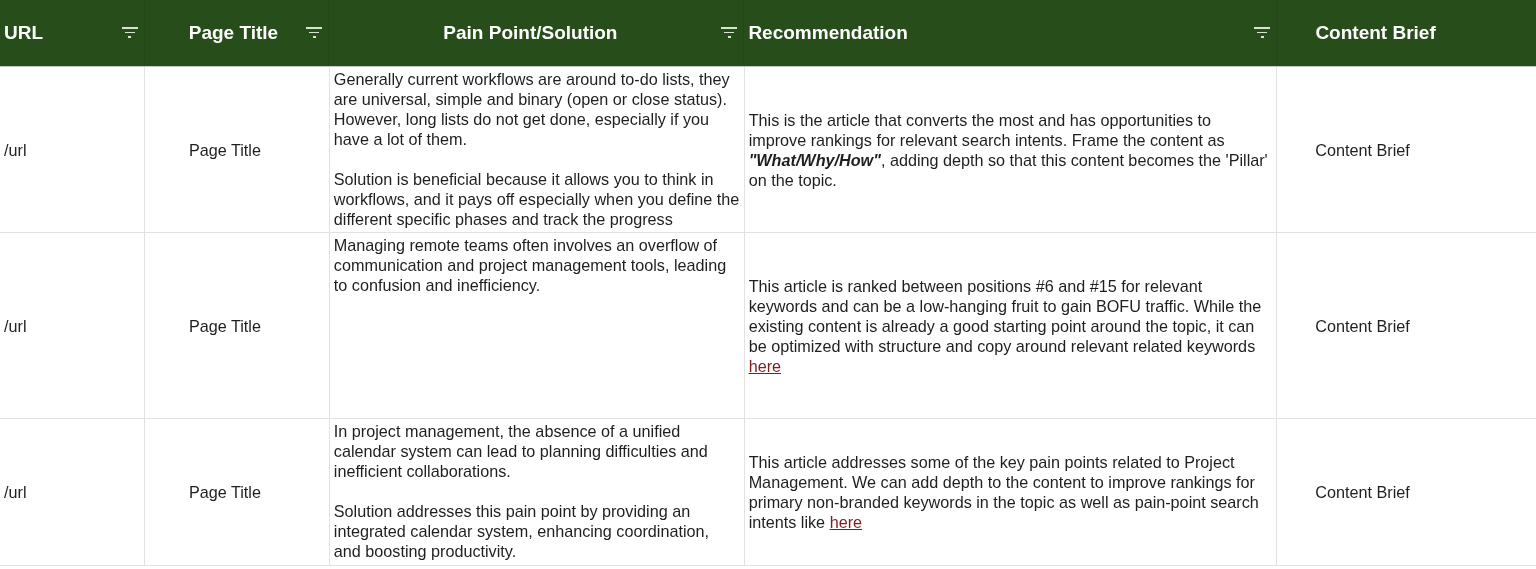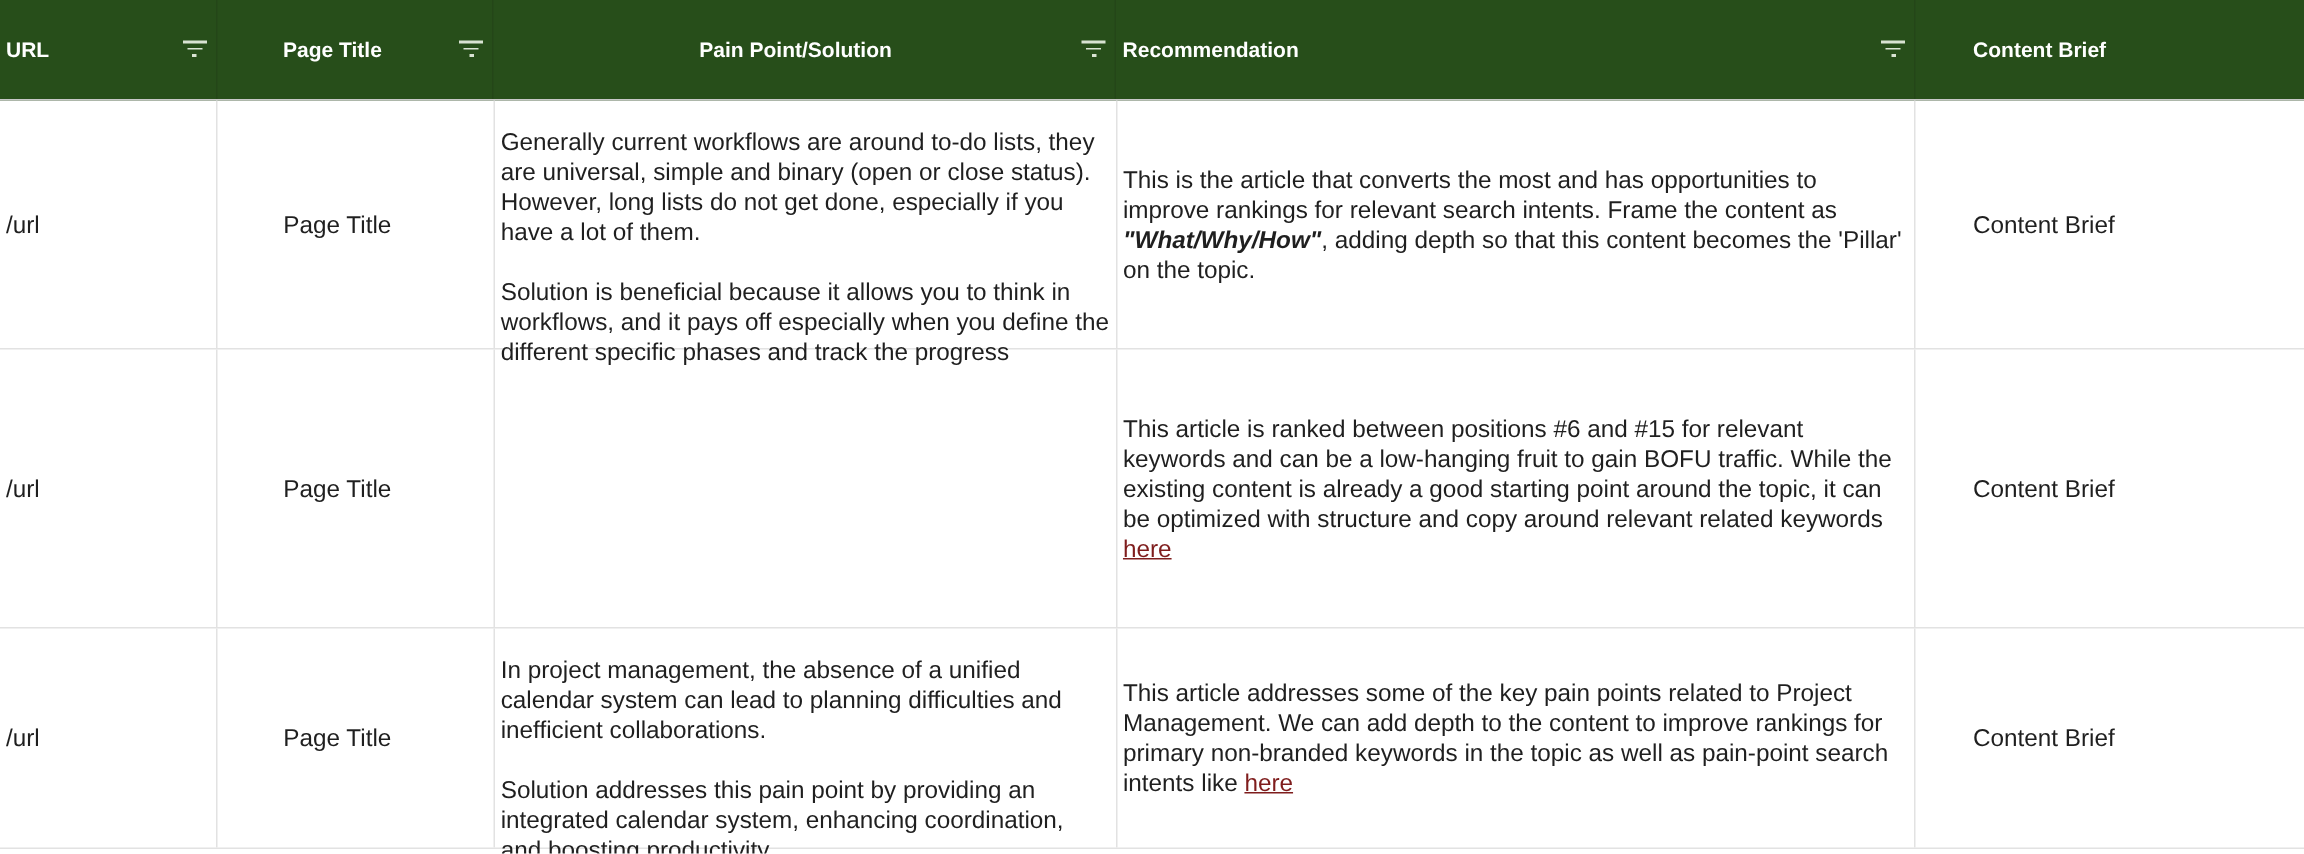--- a/index.html
+++ b/index.html
@@ -1,34 +1,34 @@
 <!DOCTYPE html>
 <html><head>
   <meta charset="utf-8">
   <style>
     html, body { margin: 0; padding: 0; background: #ffffff; }
     body { width: 1536px; height: 569px; overflow: hidden; font-family: "Liberation Sans", "DejaVu Sans", sans-serif; color: #1f1f1f; }
     .sheet { position: relative; width: 1536px; }
     .header { display: flex; height: 66px; background: #274e1a; border-bottom: 1px solid #c8c8c8; }
-    .hcell { position: relative; height: 66px; box-sizing: border-box; border-right: 1px solid #244618; display: flex; align-items: center; color: #ffffff; font-weight: bold; font-size: 14px; }
+    .hcell { position: relative; height: 66px; box-sizing: border-box; border-right: 1px solid #244618; display: flex; align-items: center; color: #ffffff; font-weight: bold; font-size: 19px; }
     .hcell .label { padding-left: 4px; white-space: nowrap; }
     .hcell.center .label { position: absolute; left: 0; right: 12px; text-align: center; padding-left: 0; }
     .filter { position: absolute; right: 6px; top: 27px; width: 16px; height: 12px; }
     .filter span { display: block; height: 1.5px; background: #d9e3d3; margin: 0 auto 3px; }
     .filter span:nth-child(1) { width: 16px; }
     .filter span:nth-child(2) { width: 10px; }
     .filter span:nth-child(3) { width: 3px; }
     .row { display: flex; border-bottom: 1px solid #e2e2e2; box-sizing: border-box; }
     .cell { box-sizing: border-box; border-right: 1px solid #e2e2e2; display: flex; align-items: center; font-size: 16.2px; line-height: 20px; padding: 0 4px; }
     .c1 { width: 152px; }
     .c2 { width: 152px; margin-left: 40px; }
     .c3 { width: 436px; }
     .c4 { width: 560px; }
     .c5 { width: 236px; border-right: none; margin-left: 34px; }
-    .cell.c3 { align-items: flex-start; padding-top: 18px; }
+    .cell.c3 { align-items: flex-start; padding-top: 2px; }
     .link { color: #7f1d1d; text-decoration: underline; cursor: pointer; }
     .bi { font-weight: bold; font-style: italic; }
     .r1 { height: 166px; }
     .r2 { height: 186px; }
     .r3 { height: 147px; }
   </style>
 </head>
 <body>
 
 <div class="sheet">
@@ -94,20 +94,21 @@
 
   <div class="row r2">
     <div class="cell c1">
         <span>/url</span>
       </div>
     <div class="cell c2">
         <span>Page Title</span>
       </div>
     <div class="cell c3">
       <div>
+        <div>Managing remote teams often involves an overflow of communication and project management tools, leading to confusion and inefficiency.</div>
         <div style="height:20px"></div>
       </div>
     </div>
     <div class="cell c4">
       <div><span>This article is ranked between positions #6 and #15 for relevant keywords and can be a low-hanging fruit to gain BOFU traffic. While the existing content is already a good starting point around the topic, it can be optimized with structure and copy around relevant related keywords </span><span class="link">here</span></div>
     </div>
     <div class="cell c5">
         <span>Content Brief</span>
       </div>
   </div>

